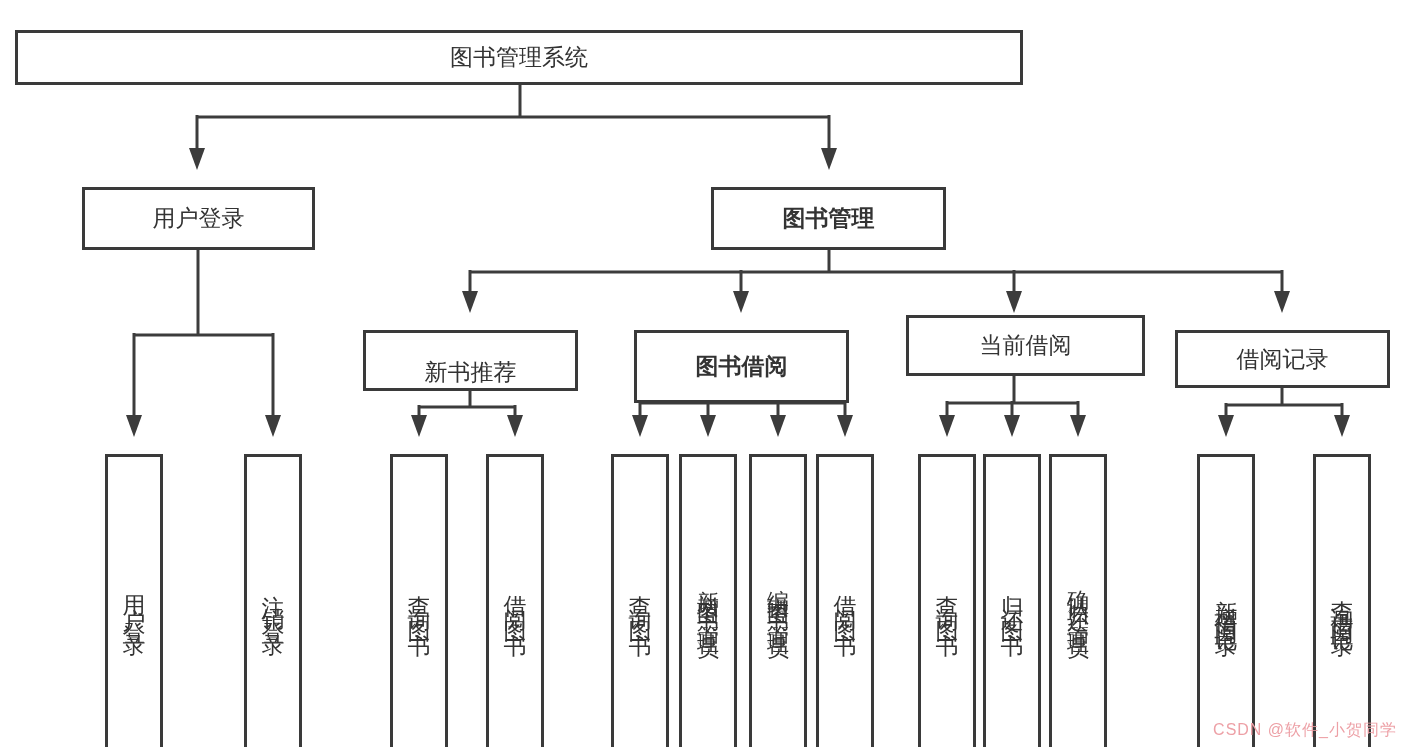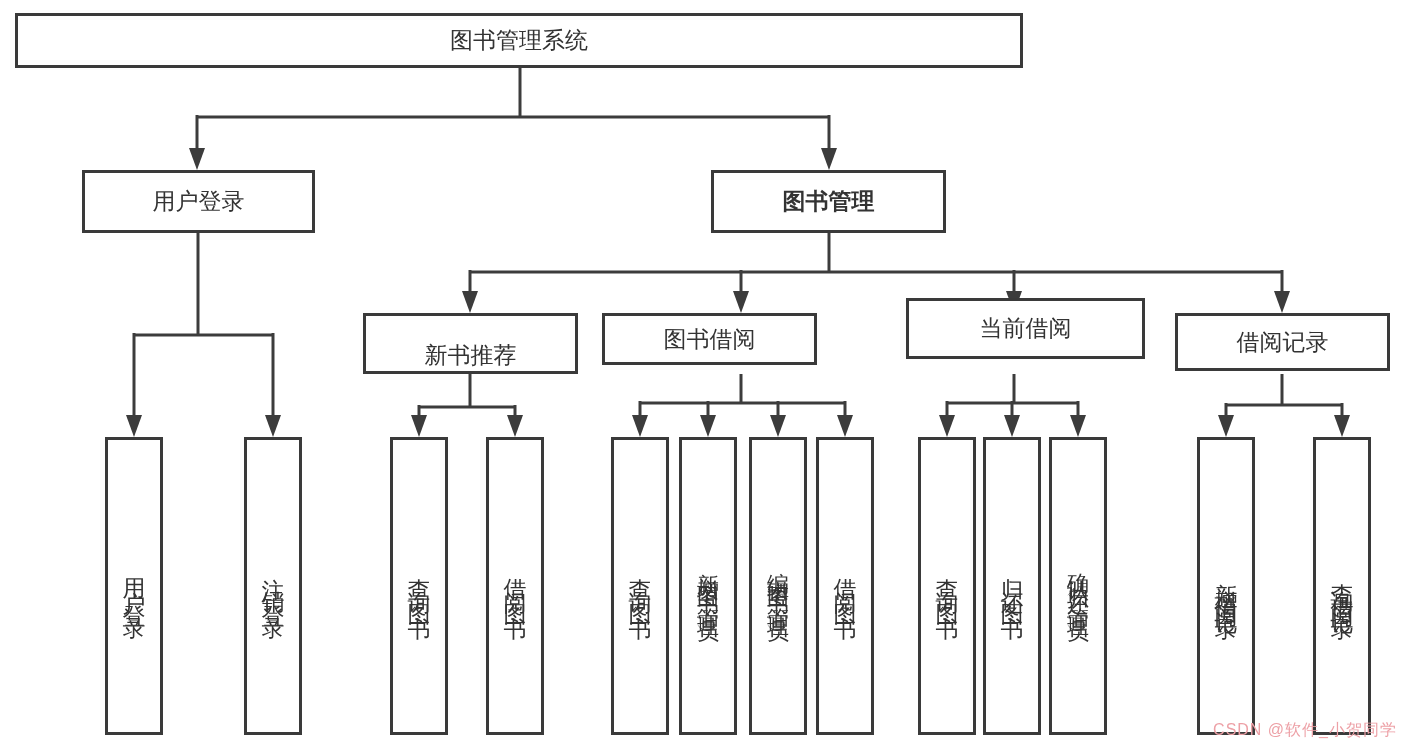--- a/index.html
+++ b/index.html
@@ -31,20 +31,21 @@
   }
 
   .node {
     position: absolute;
     background: #ffffff;
     border: 3px solid #3a3a3a;
     display: flex;
     align-items: center;
     justify-content: center;
     color: #333333;
+    margin-top: 17px;
   }
   .h-node span {
     font-size: 23px;
     color: #333333;
     white-space: nowrap;
   }
   .v-node span {
     writing-mode: vertical-rl;
     text-orientation: mixed;
     font-size: 23px;
@@ -53,21 +54,21 @@
     line-height: 1;
   }
   .v-node span.len6 { letter-spacing: 7px; }
   .v-node span.len9 { letter-spacing: 7px; font-size: 22px; }
 
   
   .n-root   { left: 15px;   top: 13px;  width: 1008px; height: 55px; }
   .n-login  { left: 82px;   top: 170px; width: 233px;  height: 63px; }
   .n-mgmt   { left: 711px;  top: 170px; width: 235px;  height: 63px; font-weight: bold; }
   .n-rec    { left: 363px;  top: 313px; width: 215px;  height: 61px; align-items: flex-end; }
-  .n-borrow { left: 602px;  top: 313px; width: 215px;  height: 52px; }
+  .n-borrow { left: 634px;  top: 313px; width: 215px;  height: 73px; font-weight: bold; }
   .n-cur    { left: 906px;  top: 298px; width: 239px;  height: 61px; }
   .n-rec2   { left: 1175px; top: 313px; width: 215px;  height: 58px; }
 
   .leaf { top: 437px; width: 58px; height: 298px; }
   .lf1  { left: 105px; }
   .lf2  { left: 244px; }
   .lf3  { left: 390px; }
   .lf4  { left: 486px; }
   .lf5  { left: 611px; }
   .lf6  { left: 679px; }

